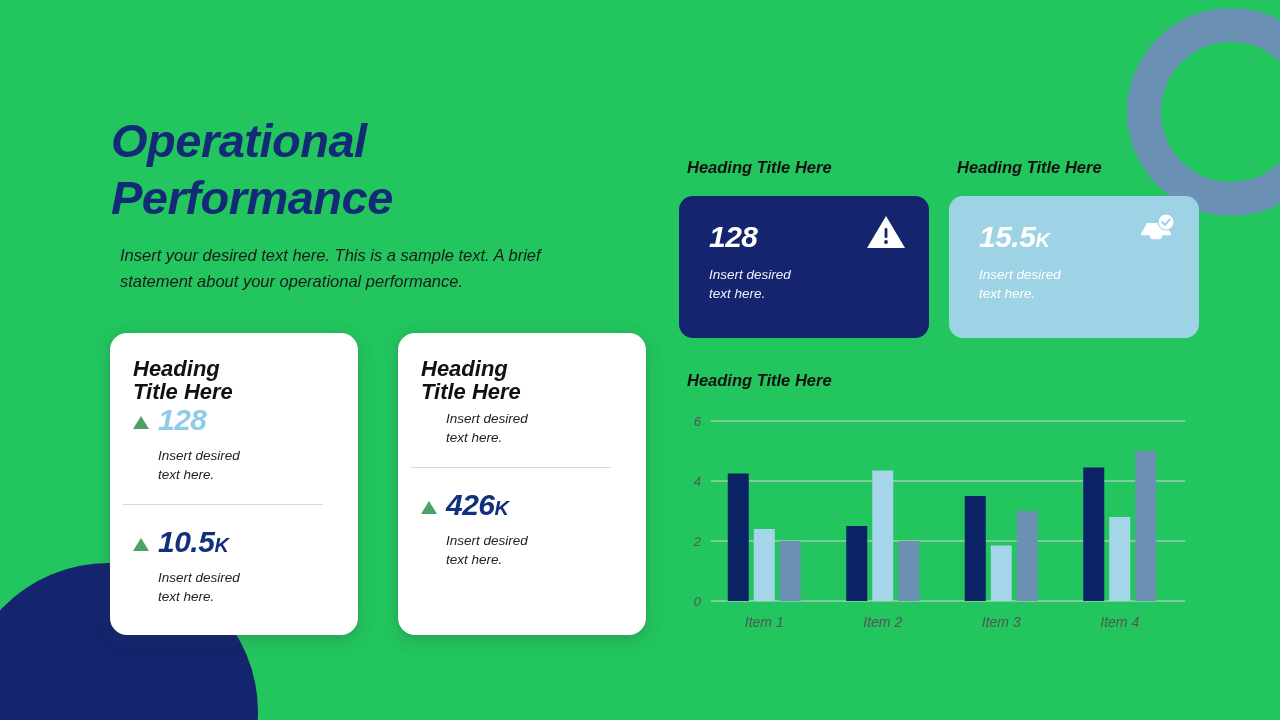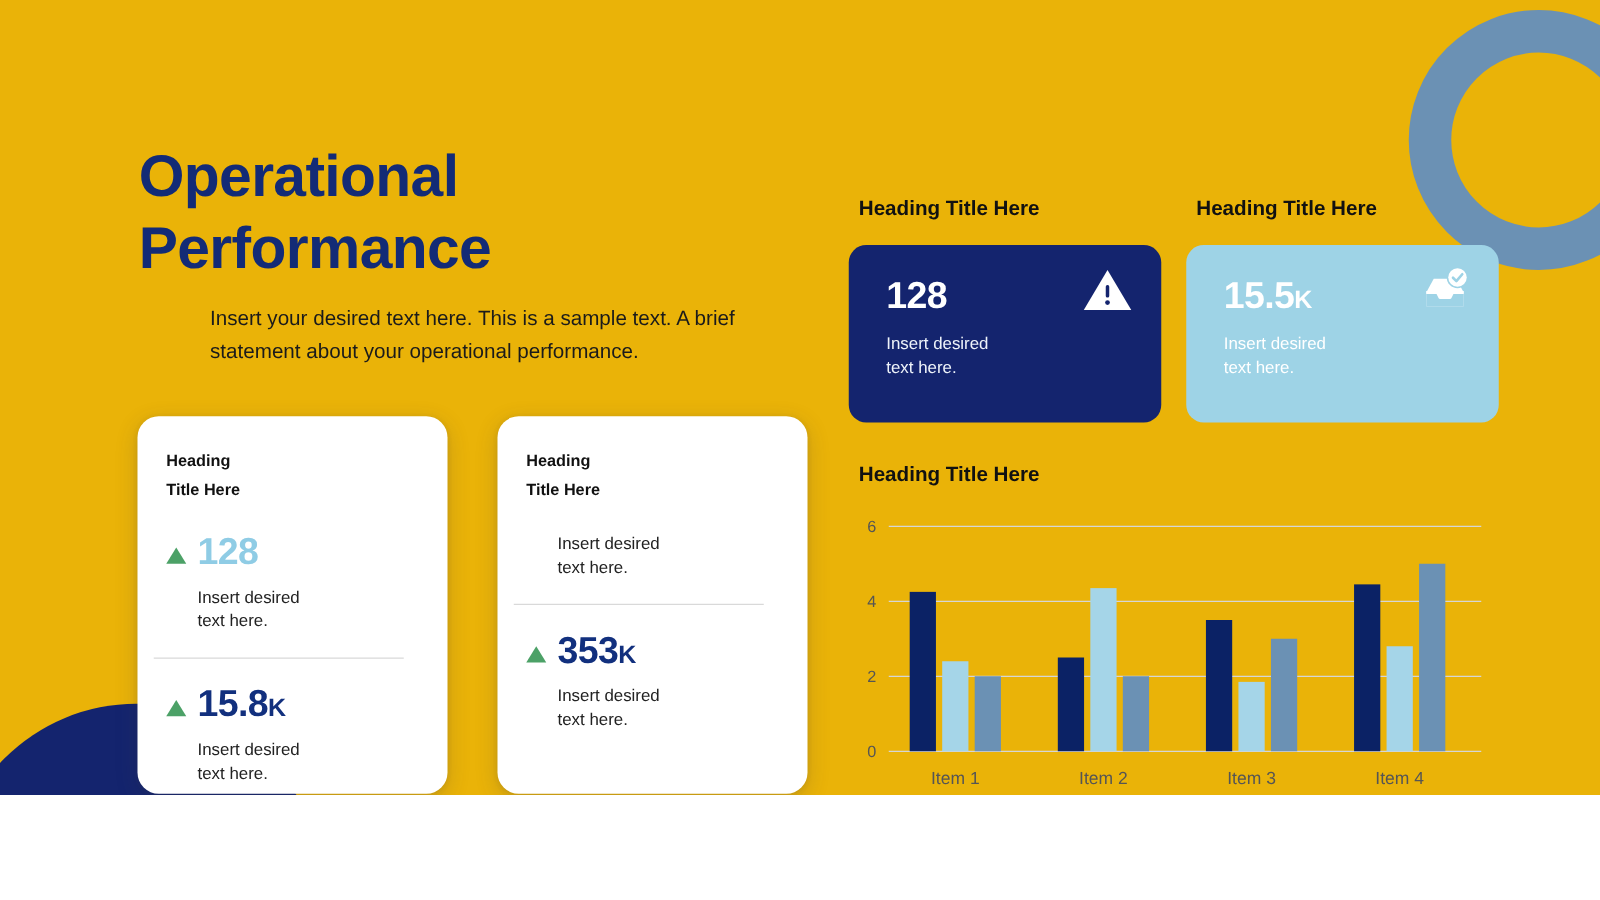--- a/index.html
+++ b/index.html
@@ -9,23 +9,24 @@
     height: 720px;
     background: #ffffff;
     font-family: "Liberation Sans", sans-serif;
     overflow: hidden;
     position: relative;
   }
 
   .slide {
     position: relative;
     width: 1280px;
-    height: 636px;
-    background: #eab308;
+    height: 720px;
+    background: #22c55e;
     overflow: hidden;
+    font-style: italic;
   }
 
   
   .deco-ring {
     position: absolute;
     left: 1127px;
     top: 8px;
     width: 208px;
     height: 208px;
     border-radius: 50%;
@@ -59,44 +60,42 @@
   }
   .subtitle {
     position: absolute;
     left: 120px;
     top: 242px;
     width: 490px;
     font-size: 16.5px;
     line-height: 26px;
     color: #1b1b1b;
     z-index: 3;
-    margin-left: 48px;
   }
 
   
   .stat-card {
     position: absolute;
     width: 248px;
     height: 302px;
     background: #ffffff;
     border-radius: 17px;
     box-shadow: 0 5px 18px rgba(60,60,70,0.20), 0 1px 4px rgba(60,60,70,0.10);
     z-index: 4;
     padding: 24px 22px 0 23px;
   }
   .stat-card.card-1 { left: 110px; top: 333px; }
   .stat-card.card-2 { left: 398px; top: 333px; }
 
   .stat-card-title {
-    font-size: 13px;
+    font-size: 22px;
     line-height: 23px;
     font-weight: bold;
     color: #111111;
     white-space: pre-line;
-    margin-bottom: 22px;
   }
 
   .stat-block { padding-left: 17px; }
 
   .stat-value-row {
     display: flex;
     align-items: center;
     gap: 9px;
     margin-left: -17px;
   }
@@ -232,39 +231,39 @@
         <span class="tri-up"></span>
         <span class="stat-value light"><span>128</span><span class="suffix"></span></span>
       </div>
       <div class="stat-desc">Insert desired
 text here.</div>
     </div>
     <div class="stat-divider"></div>
     <div class="stat-block">
       <div class="stat-value-row">
         <span class="tri-up"></span>
-        <span class="stat-value dark"><span>15.8</span><span class="suffix">K</span></span>
+        <span class="stat-value dark"><span>10.5</span><span class="suffix">K</span></span>
       </div>
       <div class="stat-desc">Insert desired
 text here.</div>
     </div>
   </div>
 
   <div class="stat-card card-2">
     <div class="stat-card-title">Heading
 Title Here</div>
     <div class="stat-block">
       <div class="stat-desc">Insert desired
 text here.</div>
     </div>
     <div class="stat-divider"></div>
     <div class="stat-block">
       <div class="stat-value-row">
         <span class="tri-up"></span>
-        <span class="stat-value dark"><span>353</span><span class="suffix">K</span></span>
+        <span class="stat-value dark"><span>426</span><span class="suffix">K</span></span>
       </div>
       <div class="stat-desc">Insert desired
 text here.</div>
     </div>
   </div>
 
   <div class="kpi-heading h1">Heading Title Here</div>
   <div class="kpi-tile t1">
     <div class="kpi-value"><span>128</span><span class="suffix"></span></div>
     <div class="kpi-desc">Insert desired

